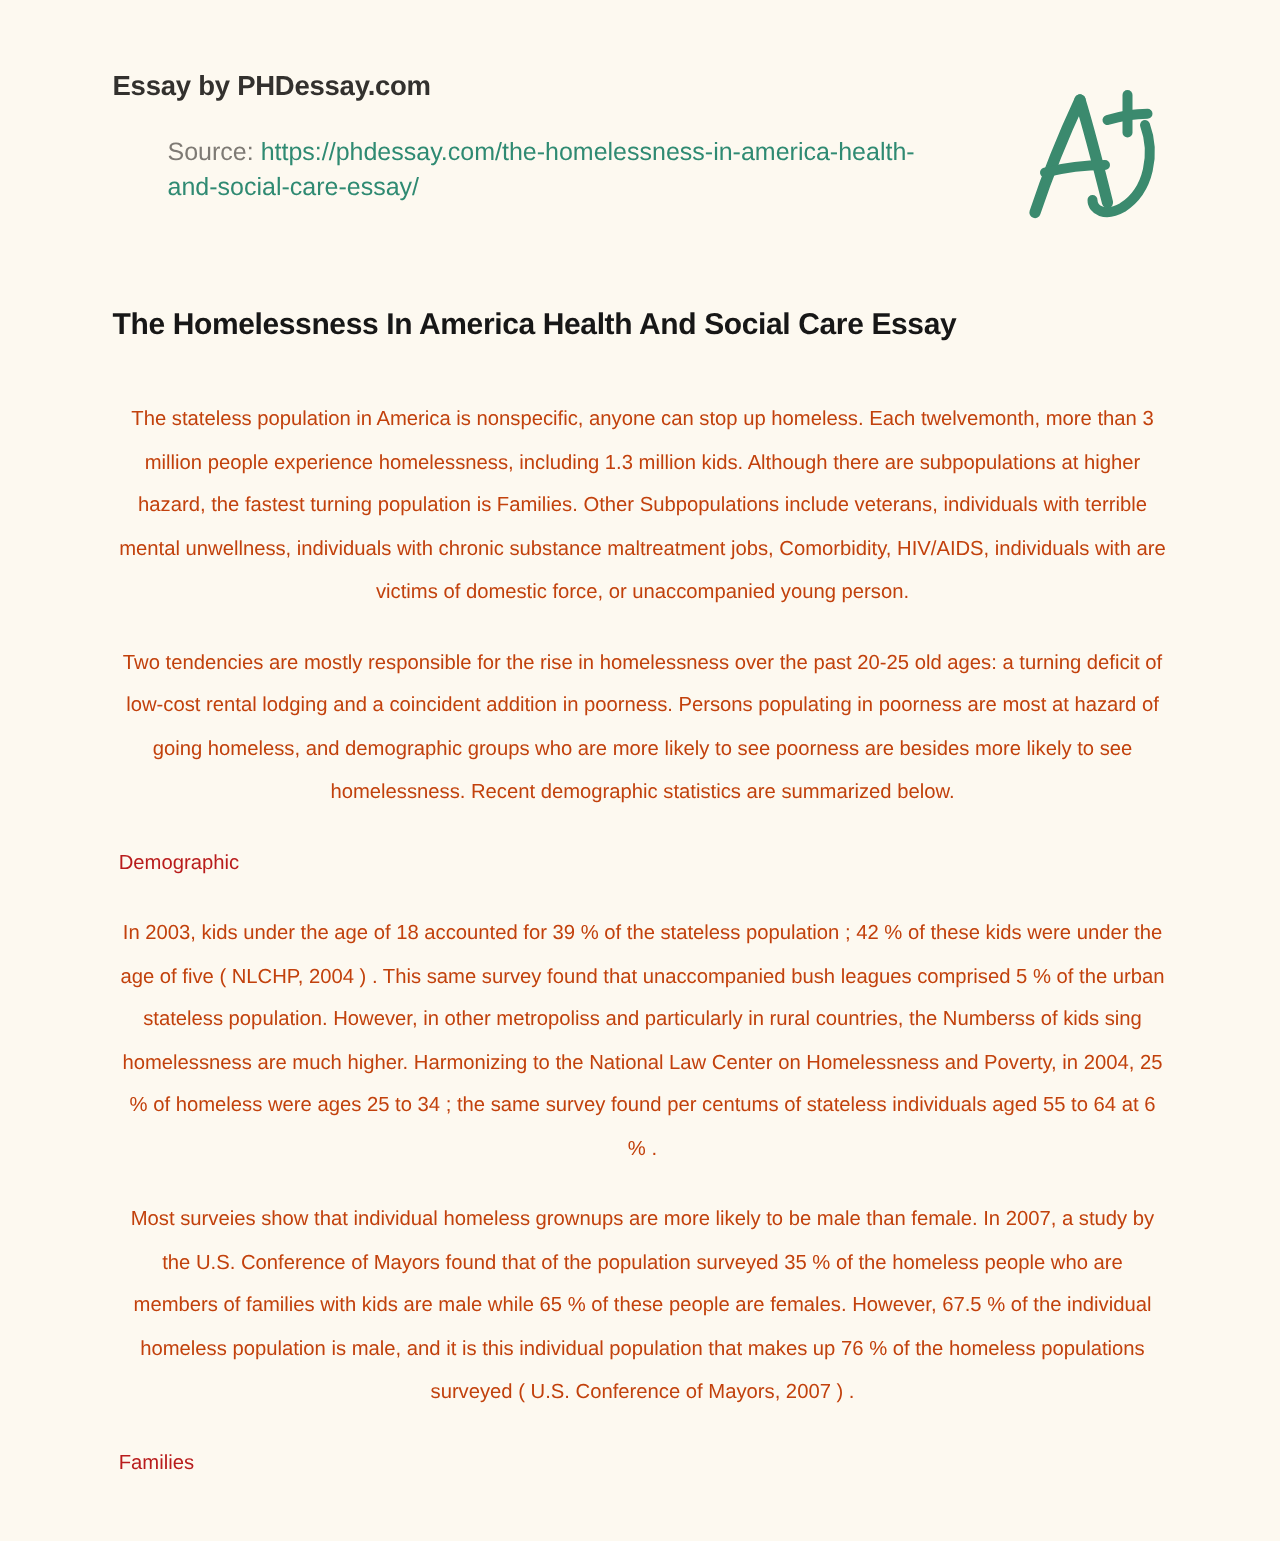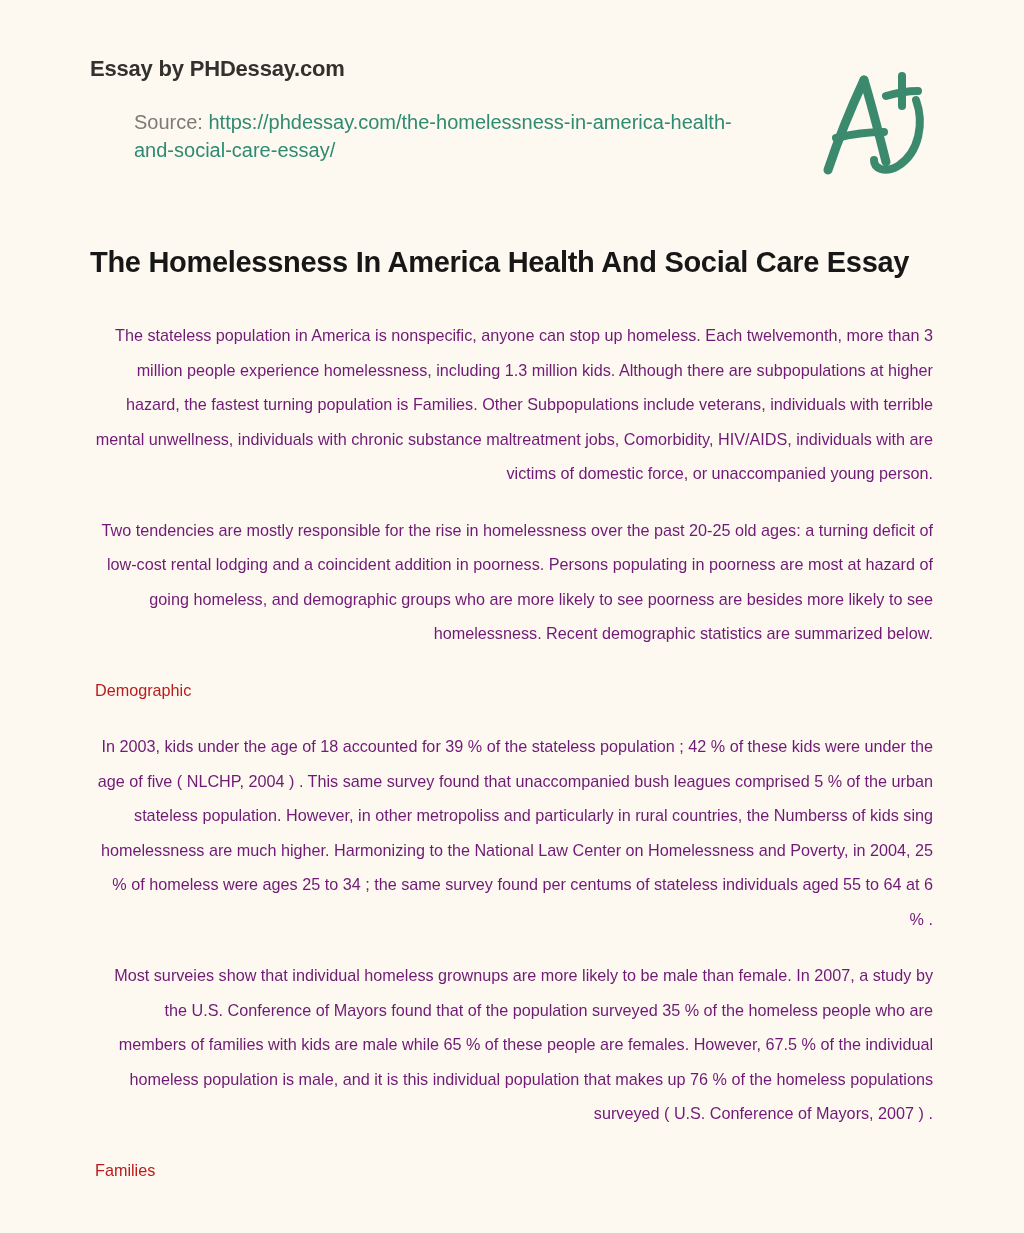--- a/index.html
+++ b/index.html
@@ -70,41 +70,41 @@
     height: 115px;
   }
   .logo svg { display: block; }
 
   
   .doc-title {
     position: absolute;
     left: 90px;
     top: 222px;
     width: 840px;
-    font-size: 29px;
+    font-size: 24px;
     line-height: 43px;
     font-weight: bold;
     color: #171717;
     letter-spacing: -0.3px;
   }
 
   
   .body-content {
     position: absolute;
     left: 95px;
     top: 318px;
     width: 838px;
   }
 
   .para {
     font-size: 16.2px;
     line-height: 34.5px;
-    color: #701a75;
+    color: #c2410c;
     margin: 0 0 22px 0;
-    text-align: right;
+    text-align: center;
   }
 
   .section-head {
     font-size: 16.2px;
     line-height: 34.5px;
     color: #b91c1c;
     margin: 0 0 22px 0;
     font-weight: normal;
   }
 </style>

